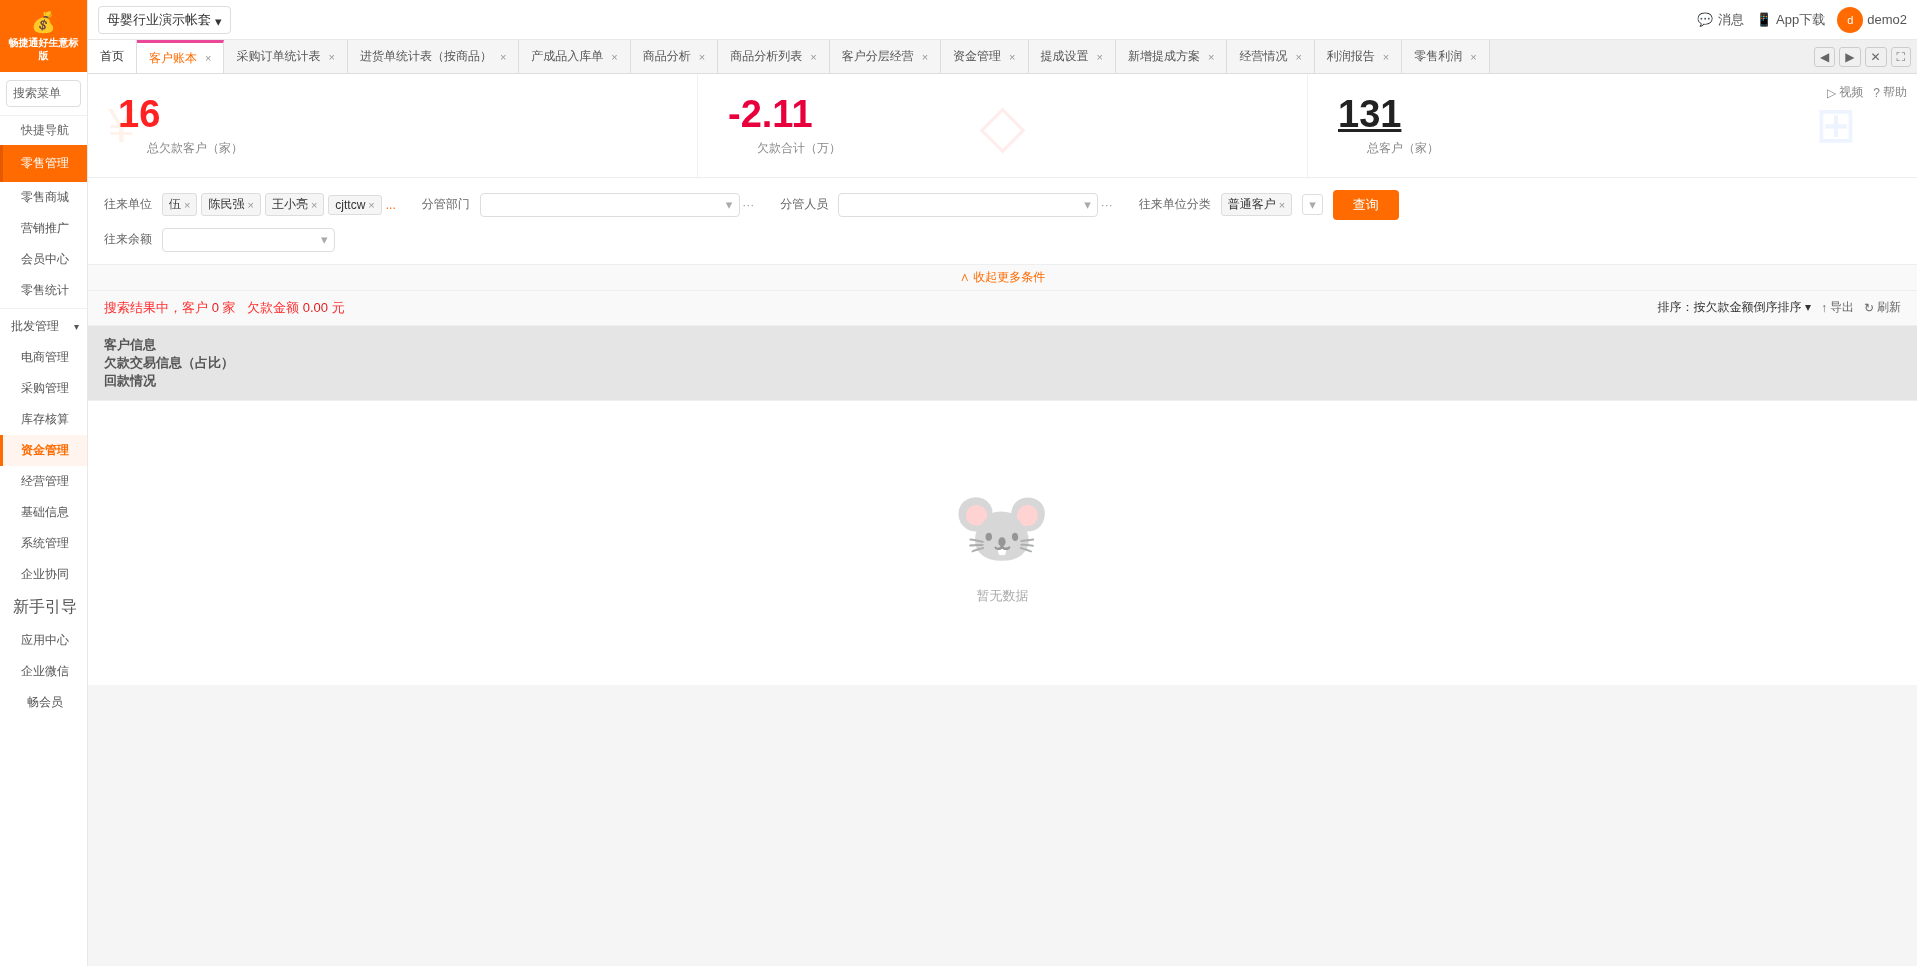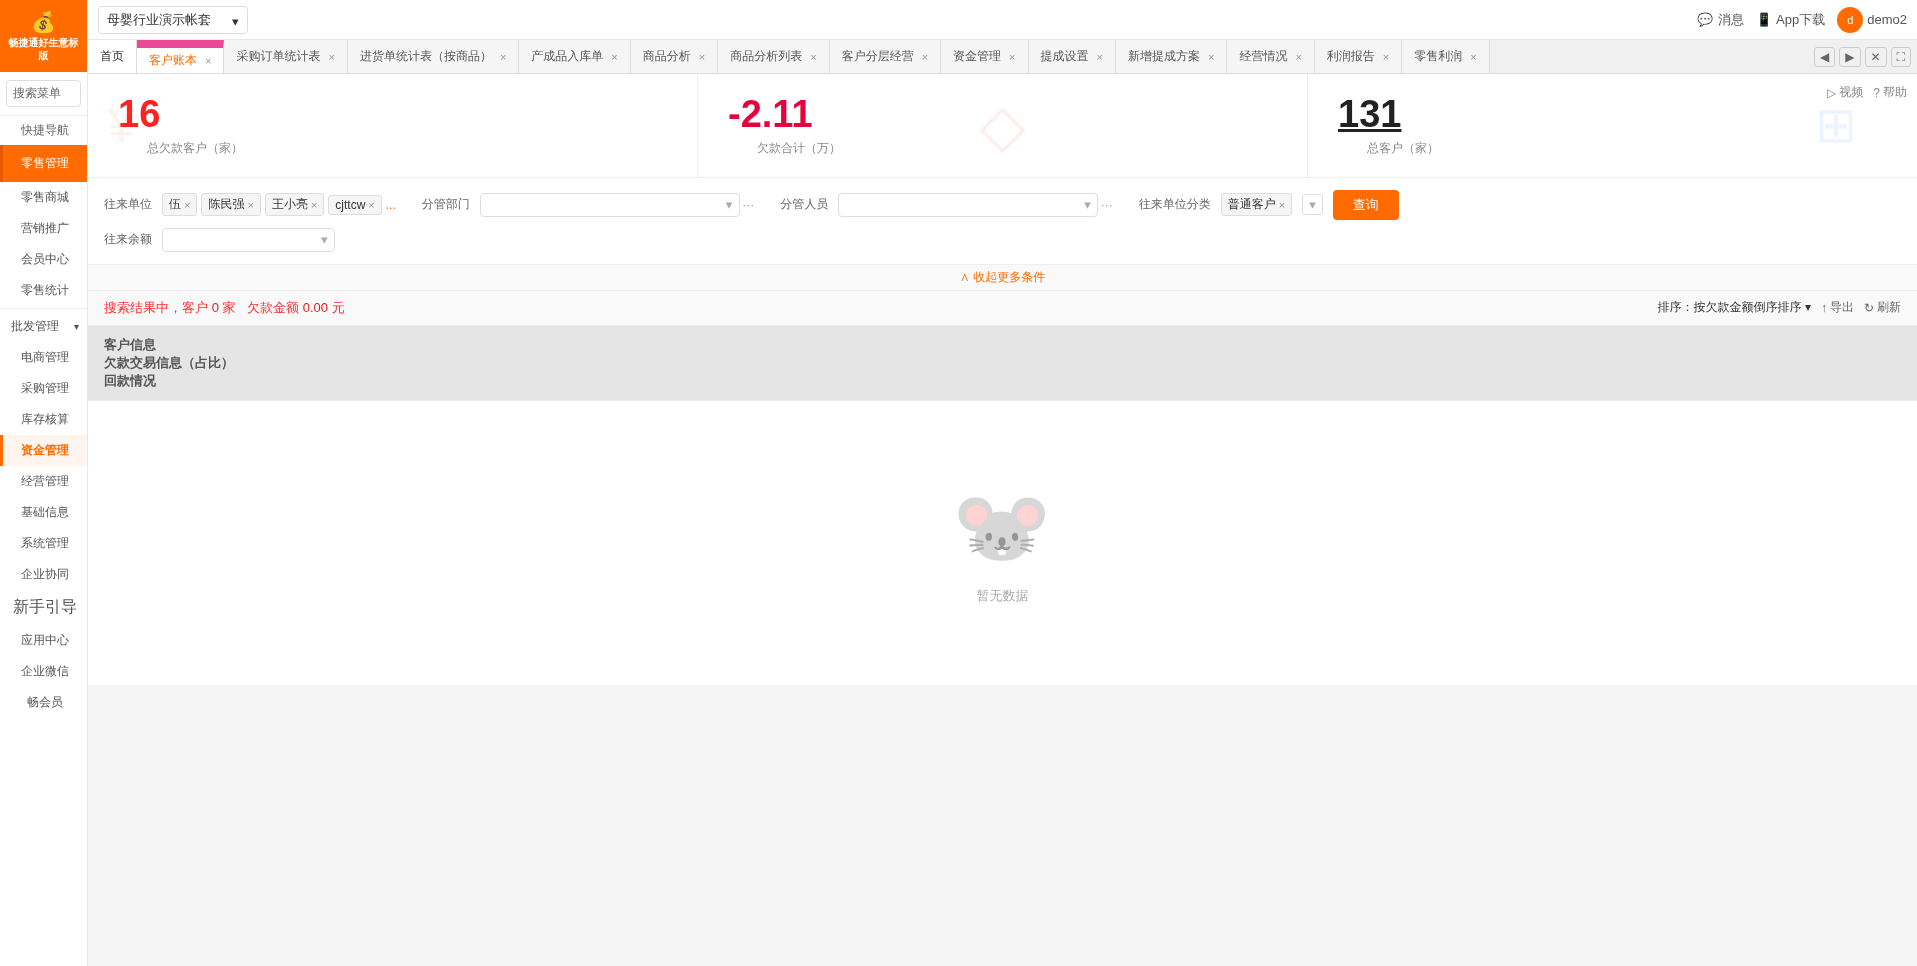--- a/index.html
+++ b/index.html
@@ -16,29 +16,29 @@
     .sidebar-nav-item.has-sub { display: flex; align-items: center; justify-content: space-between; padding: 10px 8px; }
     .sidebar-nav-item .arrow { font-size: 10px; }
     .sidebar-divider { height: 1px; background: #f0f0f0; margin: 2px 0; }
 
     
     .main { flex: 1; display: flex; flex-direction: column; overflow: hidden; }
 
     
     .topbar { background: #fff; border-bottom: 1px solid #e8e8e8; display: flex; align-items: center; justify-content: space-between; padding: 0 10px; height: 40px; flex-shrink: 0; }
     .topbar-left { display: flex; align-items: center; gap: 8px; }
-    .topbar-dropdown { display: flex; align-items: flex-end; gap: 21px; font-size: 13px; color: #333; cursor: pointer; padding: 4px 8px; border: 1px solid #ddd; border-radius: 4px; background: #fff; }
+    .topbar-dropdown { display: flex; align-items: flex-end; gap: 4px; font-size: 13px; color: #333; cursor: pointer; padding: 4px 8px; border: 1px solid #ddd; border-radius: 4px; background: #fff; }
     .topbar-right { display: flex; align-items: center; gap: 12px; font-size: 13px; color: #555; }
     .topbar-right-item { display: flex; align-items: center; gap: 4px; cursor: pointer; }
     .avatar { width: 26px; height: 26px; border-radius: 50%; background: #ff6b00; display: flex; align-items: center; justify-content: center; color: #fff; font-size: 11px; }
 
     
     .tabs-bar { background: #f0f0f0; display: flex; align-items: center; height: 34px; overflow: hidden; flex-shrink: 0; border-bottom: 1px solid #ddd; }
     .tab { display: flex; align-items: center; gap: 4px; padding: 0 12px; height: 34px; font-size: 12px; color: #555; cursor: pointer; border-right: 1px solid #ddd; white-space: nowrap; flex-shrink: 0; background: #f5f5f5; }
-    .tab.active { background: #fff; color: #ff6b00; border-top: 8px solid #ec4899; }
+    .tab.active { background: #fff; color: #ff6b00; border-top: 3px solid #ec4899; }
     .tab .close-x { color: #999; font-size: 11px; margin-left: 4px; }
     .tab.home { background: #fff; color: #333; }
     .tabs-controls { display: flex; align-items: center; margin-left: auto; padding: 0 6px; gap: 4px; }
     .tabs-ctrl-btn { background: none; border: 1px solid #ccc; border-radius: 3px; padding: 2px 5px; cursor: pointer; font-size: 12px; color: #666; }
 
     
     .content { flex: 1; overflow-y: auto; background: #f5f5f5; }
 
     
     .stats-header { background: #fff; display: flex; align-items: stretch; border-bottom: 1px solid #eee; }

